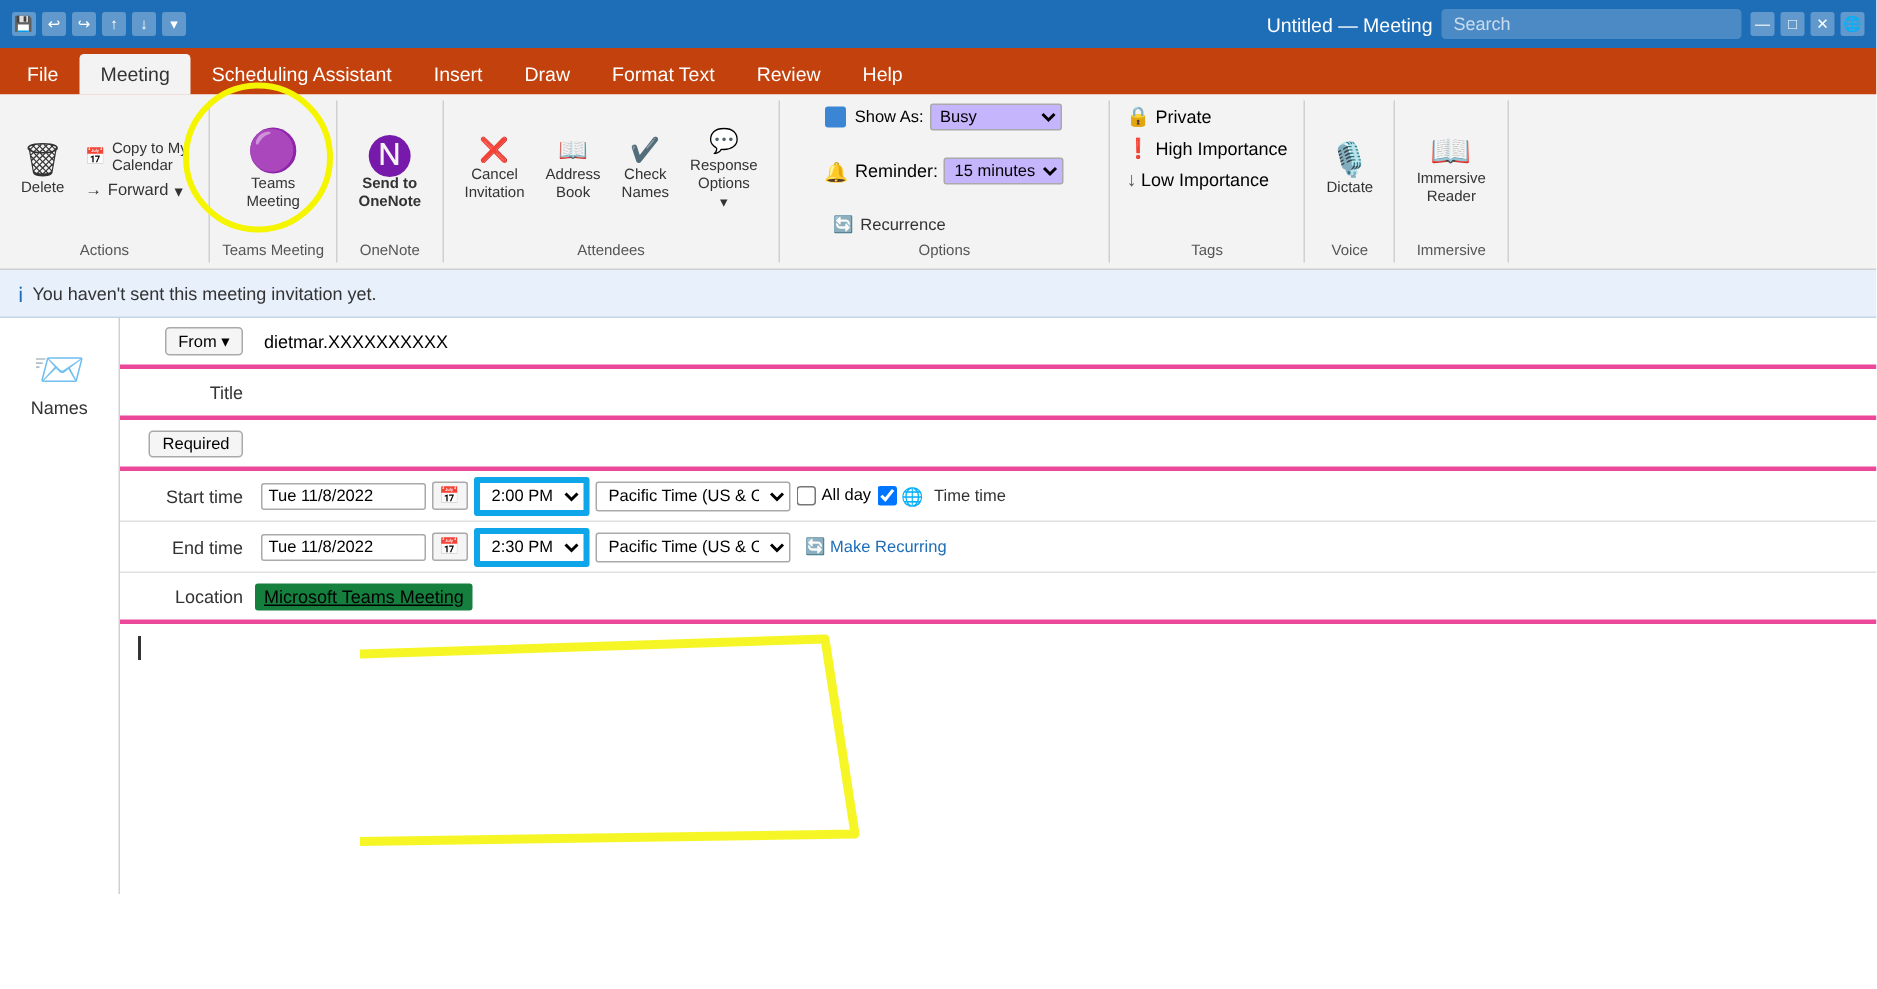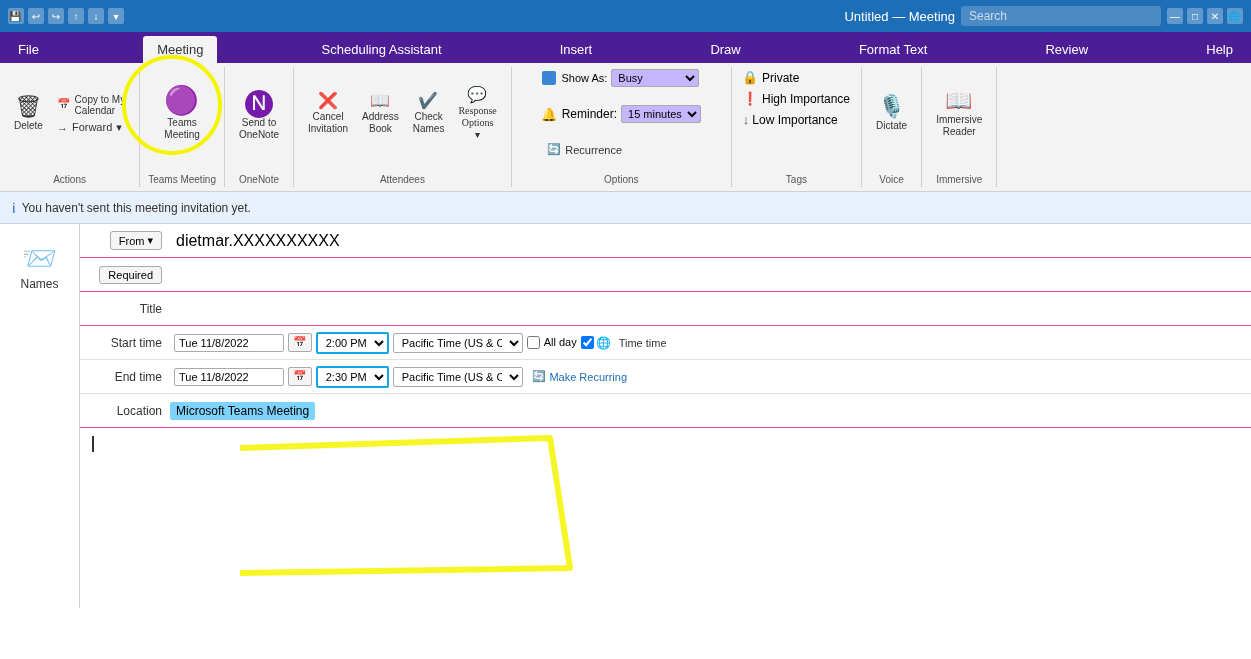--- a/index.html
+++ b/index.html
@@ -26,25 +26,24 @@
       color: #fff;
       padding: 3px 8px;
       width: 200px;
       font-size: 12px;
     }
     .title-bar-search::placeholder { color: rgba(255,255,255,0.7); }
     .title-bar-right { display: flex; gap: 4px; }
 
     
     .ribbon-tabs {
-      background: #4c1d95;
+      background: #c2410c;
       display: flex;
       padding: 0 4px;
       padding-top: 4px;
-      justify-content: space-between;
     }
     .ribbon-tab {
       padding: 6px 14px;
       color: #fff;
       cursor: pointer;
       border-radius: 3px 3px 0 0;
       font-size: 13px;
     }
     .ribbon-tab.active {
       background: #f3f3f3;
@@ -71,21 +70,21 @@
     .ribbon-group-items {
       display: flex;
       flex-direction: row;
       gap: 2px;
       flex: 1;
       align-items: center;
     }
     .ribbon-group-label {
       font-size: 10px;
       color: #555;
-      margin-top: 16px;
+      margin-top: 4px;
       text-align: center;
     }
     .ribbon-btn {
       display: flex;
       flex-direction: column;
       align-items: center;
       justify-content: center;
       padding: 4px 6px;
       cursor: pointer;
       border-radius: 3px;
@@ -188,21 +187,21 @@
     .send-btn-label { font-size: 12px; color: #333; }
 
     .fields-area {
       flex: 1;
       display: flex;
       flex-direction: column;
     }
     .field-row {
       display: flex;
       align-items: center;
-      border-bottom: 1px solid #ec4899;
+      border-bottom: 3px solid #ec4899;
       min-height: 34px;
     }
     .field-label-btn {
       min-width: 90px;
       display: flex;
       align-items: center;
       justify-content: flex-end;
       padding-right: 8px;
     }
     .field-btn {
@@ -220,21 +219,21 @@
       font-size: 12px;
       color: #333;
       min-width: 90px;
       text-align: right;
       padding-right: 8px;
     }
     .field-input {
       flex: 1;
       border: none;
       outline: none;
-      font-size: 16px;
+      font-size: 12px;
       padding: 4px 6px;
       background: transparent;
     }
 
     
     .datetime-row {
       display: flex;
       align-items: center;
       border-bottom: 1px solid #e0e0e0;
       min-height: 34px;
@@ -251,21 +250,21 @@
     }
     .dt-cal-btn {
       border: 1px solid #aaa;
       border-radius: 2px;
       padding: 2px 4px;
       background: #f5f5f5;
       cursor: pointer;
       font-size: 11px;
     }
     .dt-select {
-      border: 2px solid #0ea5e9;
+      border: 4px solid #0ea5e9;
       border-radius: 2px;
       padding: 2px 4px;
       font-size: 11px;
       background: #fff;
       cursor: pointer;
     }
     .dt-tz-select {
       border: 1px solid #aaa;
       border-radius: 2px;
       padding: 2px 4px;
@@ -291,24 +290,25 @@
       gap: 3px;
       cursor: pointer;
       font-size: 11px;
       color: #1e6db7;
       padding: 2px 6px;
       border-radius: 2px;
     }
 
     
     .location-highlight {
-      background: #7dd3fc;
+      background: #15803d;
       padding: 2px 6px;
       border-radius: 2px;
       font-size: 12px;
+      text-decoration: underline;
     }
 
     
     .body-area {
       flex: 1;
       padding: 8px 12px;
       position: relative;
       min-height: 180px;
     }
     .cursor-line {
@@ -404,21 +404,21 @@
 Meeting</span>
       </div>
     </div>
     <div class="ribbon-group-label">Teams Meeting</div>
   </div>
 
   <div class="ribbon-group">
     <div class="ribbon-group-items">
       <div class="ribbon-btn">
         <span class="icon" style="font-size:28px; color: #7719AA;">🅝</span>
-        <span class="ribbon-btn-label" style="white-space:pre-line;">Send to
+        <span class="ribbon-btn-label" style="white-space:pre-line;font-weight:bold;">Send to
 OneNote</span>
       </div>
     </div>
     <div class="ribbon-group-label">OneNote</div>
   </div>
 
   <div class="ribbon-group">
     <div class="ribbon-group-items">
       <div class="ribbon-btn">
         <span class="icon small">❌</span>
@@ -430,21 +430,21 @@
         <span class="ribbon-btn-label" style="white-space:pre-line;">Address
 Book</span>
       </div>
       <div class="ribbon-btn">
         <span class="icon small">✔️</span>
         <span class="ribbon-btn-label" style="white-space:pre-line;">Check
 Names</span>
       </div>
       <div class="ribbon-btn">
         <span class="icon small">💬</span>
-        <span class="ribbon-btn-label" style="white-space:pre-line;font-family:Liberation Serif, serif;">Response
+        <span class="ribbon-btn-label" style="white-space:pre-line;">Response
 Options</span>
         <span>▾</span>
       </div>
     </div>
     <div class="ribbon-group-label">Attendees</div>
   </div>
 
   <div class="ribbon-group" style="min-width:220px;">
     <div class="ribbon-group-items" style="flex-direction:column; align-items:flex-start; gap:18px;">
       <div class="ribbon-option-row">
@@ -535,30 +535,30 @@
       <div class="field-label-btn">
         <div class="field-btn">
           <span>From</span>
           <span>▾</span>
         </div>
       </div>
       <input class="field-input" type="text" value="dietmar.XXXXXXXXXX" style="">
     </div>
 
     <div class="field-row">
+      <div class="field-text-label">Title</div>
+      <input class="field-input" type="text" style="">
+    </div>
+
+    <div class="field-row">
       <div class="field-label-btn">
         <div class="field-btn">
           <span>Required</span>
         </div>
       </div>
-      <input class="field-input" type="text" style="">
-    </div>
-
-    <div class="field-row">
-      <div class="field-text-label">Title</div>
       <input class="field-input" type="text" style="">
     </div>
 
 
     <div class="datetime-row">
       <span class="dt-label">Start time</span>
       <input class="dt-input" type="text" style="width: 110px;" value="Tue 11/8/2022">
       <button class="dt-cal-btn">📅</button>
       <select class="dt-select">
         <option>2:00 PM</option>

